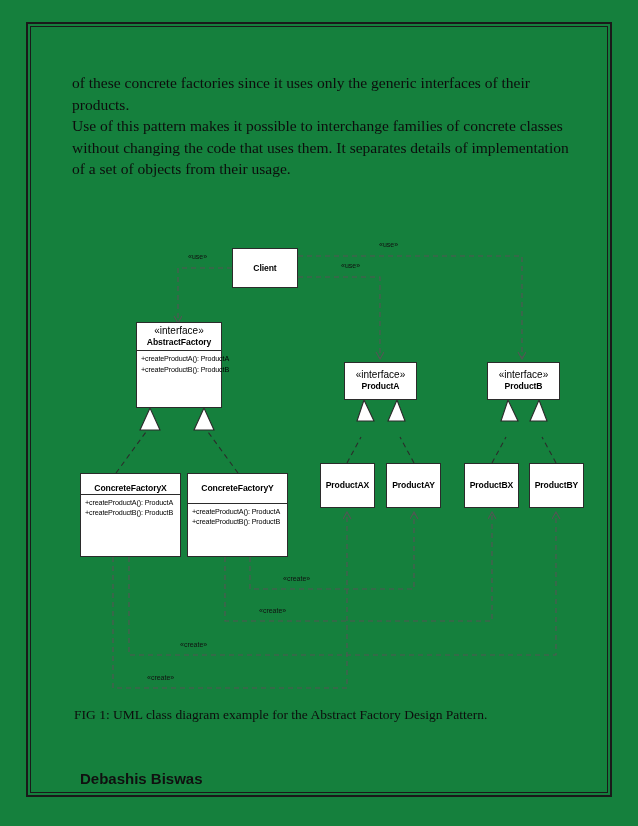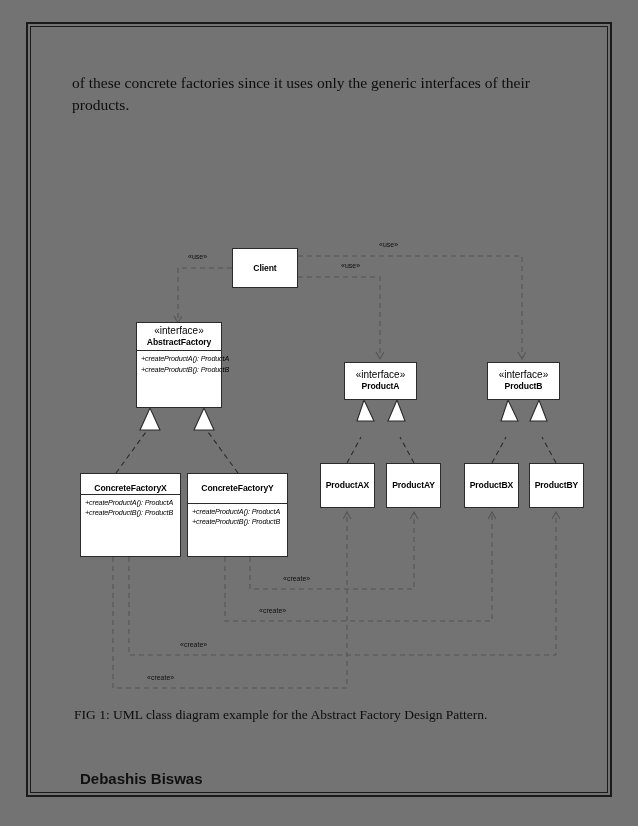--- a/index.html
+++ b/index.html
@@ -13,21 +13,21 @@
     height: 826px;
     position: relative;
     font-family: "Liberation Serif", serif;
     overflow: hidden;
   }
   #page {
     position: absolute;
     left: 0; top: 0;
     width: 638px;
     height: 826px;
-    background: #737373;
+    background: #15803d;
   }
   
   .page-border-outer {
     position: absolute;
     left: 26px; top: 22px;
     width: 586px; height: 775px;
     border: 2px solid #1a1a1a;
     box-sizing: border-box;
   }
   .page-border-inner {
@@ -97,21 +97,20 @@
     font-size: 8.6px;
     font-weight: 700;
     display: block;
     letter-spacing: -0.1px;
   }
   .uml-sep {
     border-top: 1.3px solid #2b2b2b;
   }
   .uml-ops {
     padding: 3px 4px 3px 4px;
-    font-style: italic;
   }
   .op {
     font-size: 7.2px;
     line-height: 10.5px;
     white-space: nowrap;
     letter-spacing: -0.15px;
   }
   .edge-label {
     position: absolute;
     font-family: "Liberation Sans", sans-serif;
@@ -131,20 +130,21 @@
 </head>
 <body>
 
 <div id="page">
 
   <div class="page-border-outer"></div>
   <div class="page-border-inner"></div>
 
   <div class="prose">
     <p>of these concrete factories since it uses only the generic interfaces of their products.</p>
+    <p>Use of this pattern makes it possible to interchange families of concrete classes without changing the code that uses them. It separates details of implementation of a set of objects from their usage.</p>
   </div>
 
   <div id="diagram">
 
     <svg class="lines" viewBox="0 0 638 826" xmlns="http://www.w3.org/2000/svg">
       <defs>
         <marker id="openArrow" markerWidth="10" markerHeight="10" refX="8" refY="4" orient="auto" markerUnits="userSpaceOnUse">
           <path d="M2,0 L9,4 L2,8" fill="none" stroke="#555555" stroke-width="1.1"></path>
         </marker>
         <marker id="openArrowUp" markerWidth="10" markerHeight="10" refX="8" refY="4" orient="auto" markerUnits="userSpaceOnUse">

